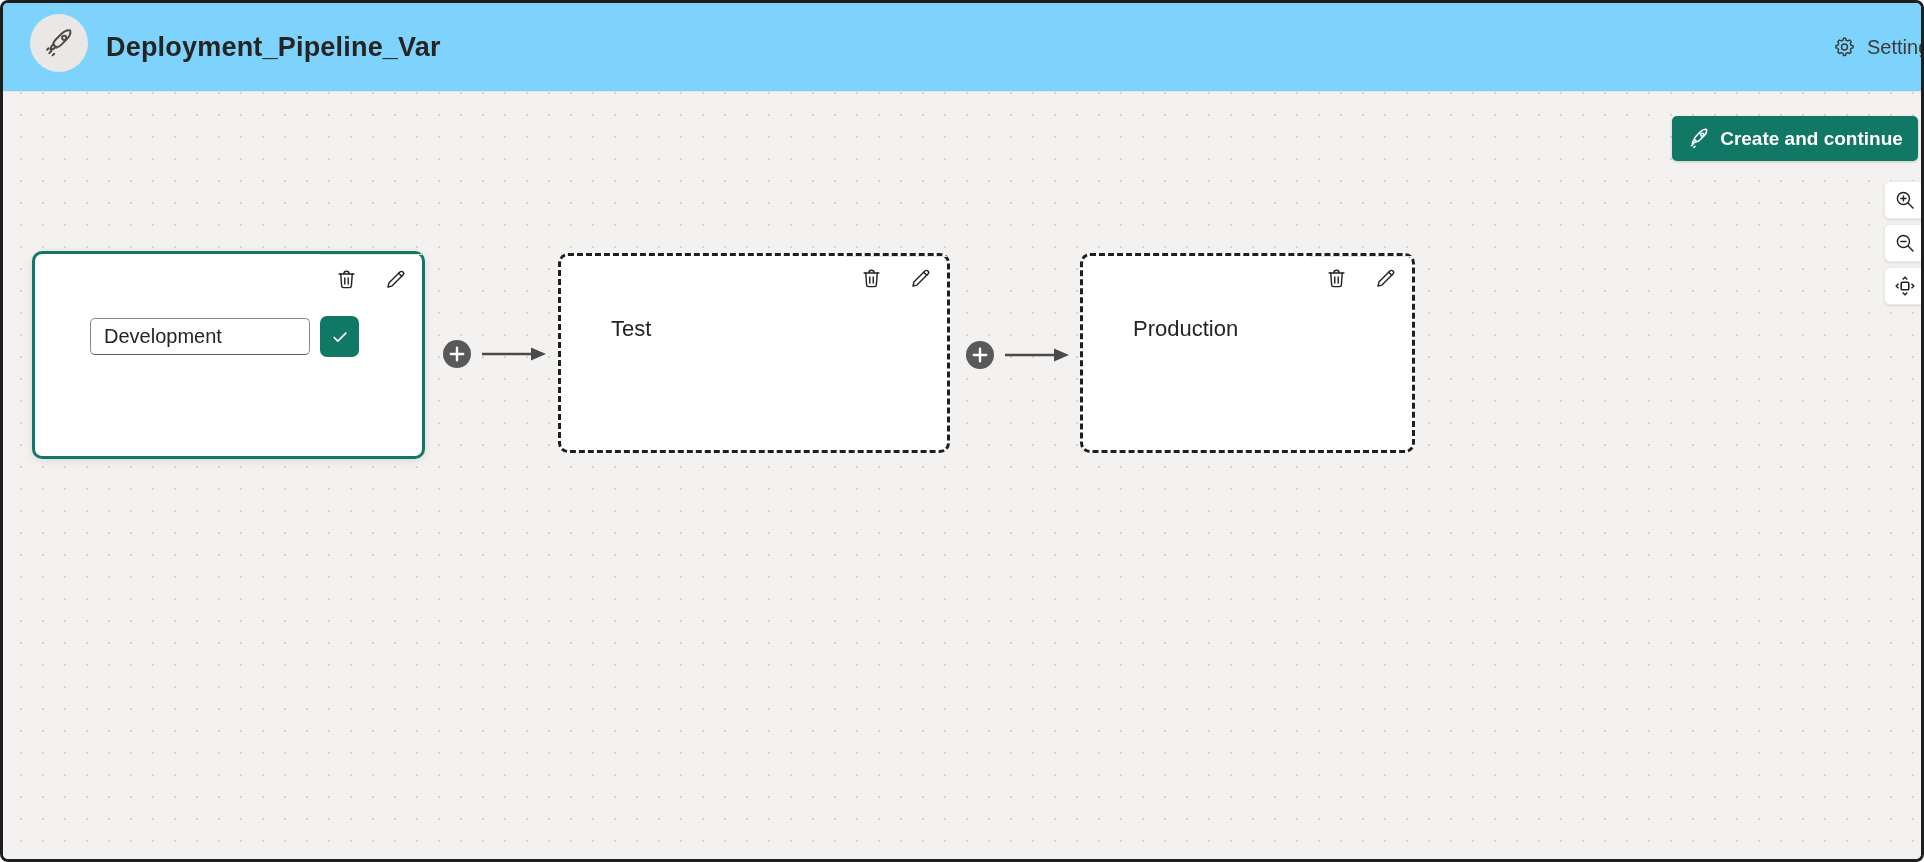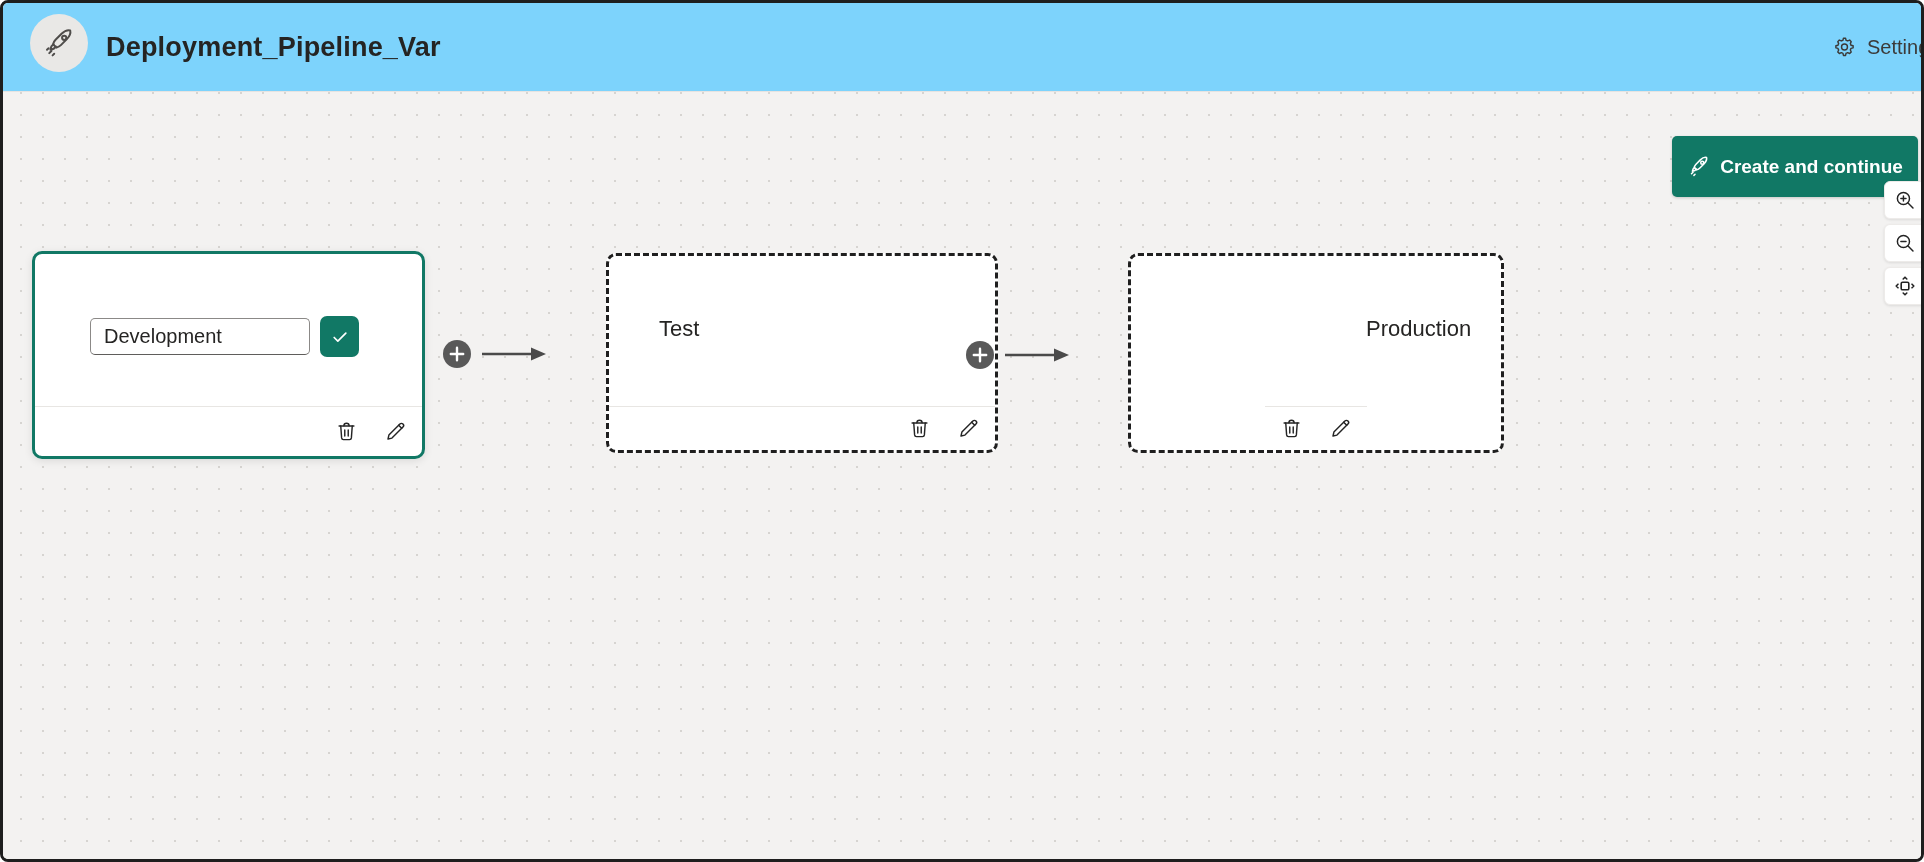--- a/index.html
+++ b/index.html
@@ -14,35 +14,35 @@
     font-size:27px;font-weight:700;color:#252423;letter-spacing:.2px;white-space:nowrap;}
   .settings{position:absolute;left:1830px;top:50%;transform:translateY(-50%);
     display:flex;align-items:center;gap:11px;color:#3b3a39;font-size:20px;
     white-space:nowrap;background:none;border:none;padding:0;cursor:pointer;font-family:inherit;}
 
   
   .canvas{position:relative;height:767px;background-color:#f3f2f1;
     background-image:radial-gradient(#d6d4d1 1.3px,transparent 1.45px);
     background-size:22px 22px;background-position:7px 12px;overflow:hidden;}
 
-  .create-btn{position:absolute;left:1669px;top:24px;width:246px;height:61px;
+  .create-btn{position:absolute;left:1669px;top:24px;width:246px;height:45px;
     background:#117865;color:#fff;border:none;border-radius:5px;cursor:pointer;
     display:flex;align-items:center;justify-content:center;gap:10px;
-    font-size:19px;font-weight:700;font-family:inherit;box-shadow:0 1px 3px rgba(0,0,0,.18);margin-top:20px;}
+    font-size:19px;font-weight:700;font-family:inherit;box-shadow:0 1px 3px rgba(0,0,0,.18);}
 
   .zoom-btn{position:absolute;left:1881px;width:42px;height:38px;background:#fff;
     border:1px solid #edebe9;border-radius:6px;box-shadow:0 1px 3px rgba(0,0,0,.10);
     display:flex;align-items:center;justify-content:center;color:#242424;cursor:pointer;padding:0;}
   .zoom-btn.zin{top:89px}.zoom-btn.zout{top:132px}.zoom-btn.zfit{top:175px}
 
   
   .stage-card{position:absolute;background:#fff;border-radius:10px;box-sizing:border-box;
-    display:flex;flex-direction:column;}
+    display:flex;flex-direction:row;}
   .stage-card.selected{border:3.5px solid #117865;box-shadow:0 2px 8px rgba(0,0,0,.10);}
-  .stage-card.dashed{border:3px dashed #1f1f1f;margin-left:48px;}
+  .stage-card.dashed{border:3px dashed #1f1f1f;}
   .card-body{flex:1;position:relative;}
   .card-footer{border-top:1px solid #e8e6e3;display:flex;align-items:center;
     justify-content:flex-end;gap:26px;padding:0 15px;color:#242424;}
   .icon-btn{background:none;border:none;padding:0;color:#242424;cursor:pointer;
     display:flex;align-items:center;justify-content:center;}
 
   .name-input{position:absolute;left:55px;top:64px;width:220px;height:37px;box-sizing:border-box;
     border:1px solid #8b8987;border-bottom-color:#5f5d5b;border-radius:5px;padding:0 13px;
     font-size:20px;color:#252423;font-family:inherit;background:#fff;outline:none;}
   .confirm-btn{position:absolute;left:285px;top:62px;width:39px;height:41px;
@@ -183,21 +183,21 @@
         <svg width="16" height="16" viewBox="0 0 16 16" fill="none" stroke="currentColor" stroke-width="2.4" stroke-linecap="round">
           <path d="M8 1.8v12.4M1.8 8h12.4"></path>
         </svg>
       </button>
       <svg class="arrow-svg" width="66" height="16" viewBox="0 0 66 16">
         <line x1="1" y1="8" x2="52" y2="8" stroke="#4a4a4a" stroke-width="2.4"></line>
         <polygon points="50,1.5 65,8 50,14.5" fill="#4a4a4a"></polygon>
       </svg>
     </div>
 
-    <div class="stage-card dashed" style="left:1077px;top:161px;width:376px;height:200px;align-items:center;">
+    <div class="stage-card dashed" style="left:1077px;top:161px;width:335px;height:200px;">
       <div class="card-body">
         <div class="stage-label">Production</div>
       </div>
       <div class="card-footer" style="height:43px;">
         <button class="icon-btn">
           <svg width="23" height="23" viewBox="0 0 24 24" fill="none" stroke="currentColor" stroke-width="1.5" stroke-linecap="round" stroke-linejoin="round">
             <path d="M4.3 6.3h15.4"></path>
             <path d="M9.3 6.1c0-1.5 1.2-2.7 2.7-2.7s2.7 1.2 2.7 2.7"></path>
             <path d="M6 6.3l.9 12.4c.1 1 .9 1.8 1.9 1.8h6.4c1 0 1.8-.8 1.9-1.8L18 6.3"></path>
             <path d="M10.2 10.4v6.2M13.8 10.4v6.2"></path>

